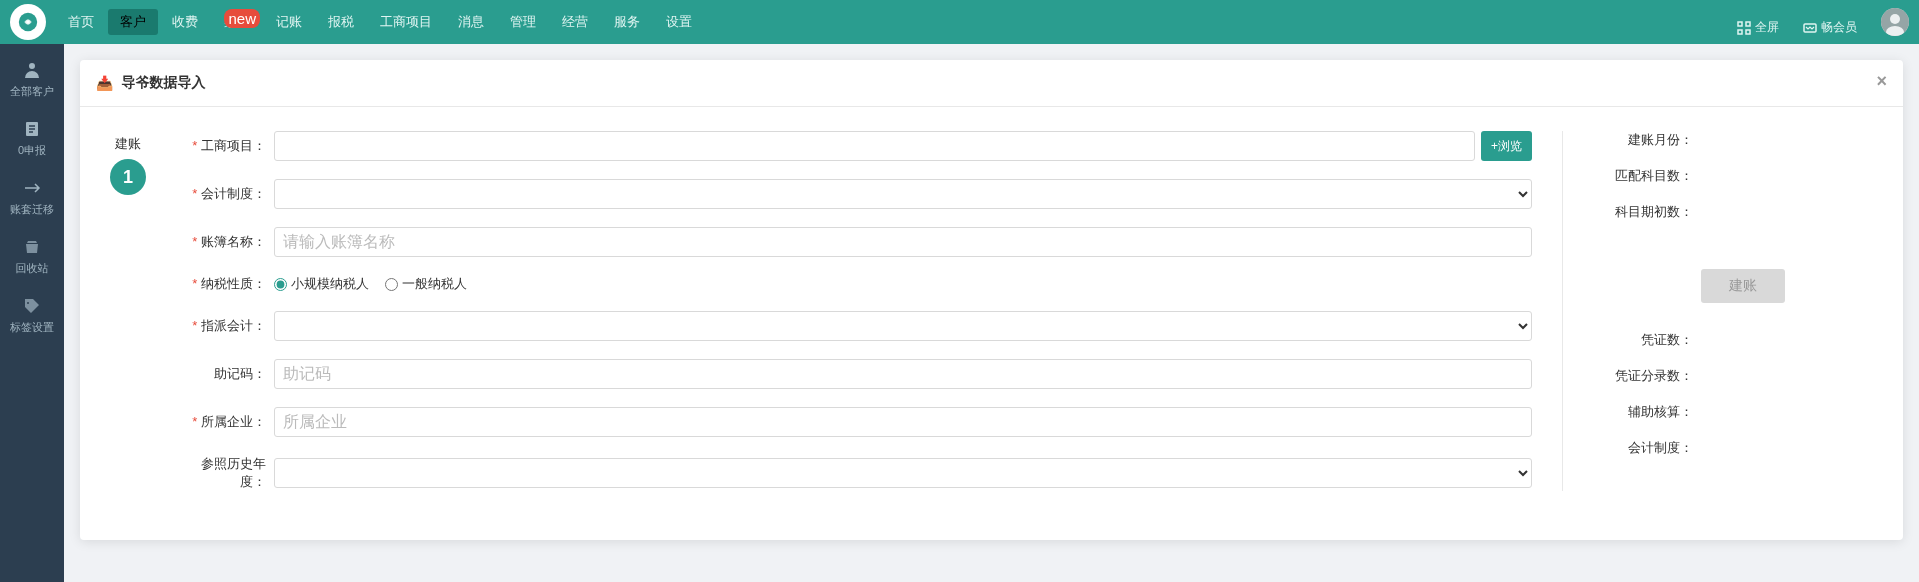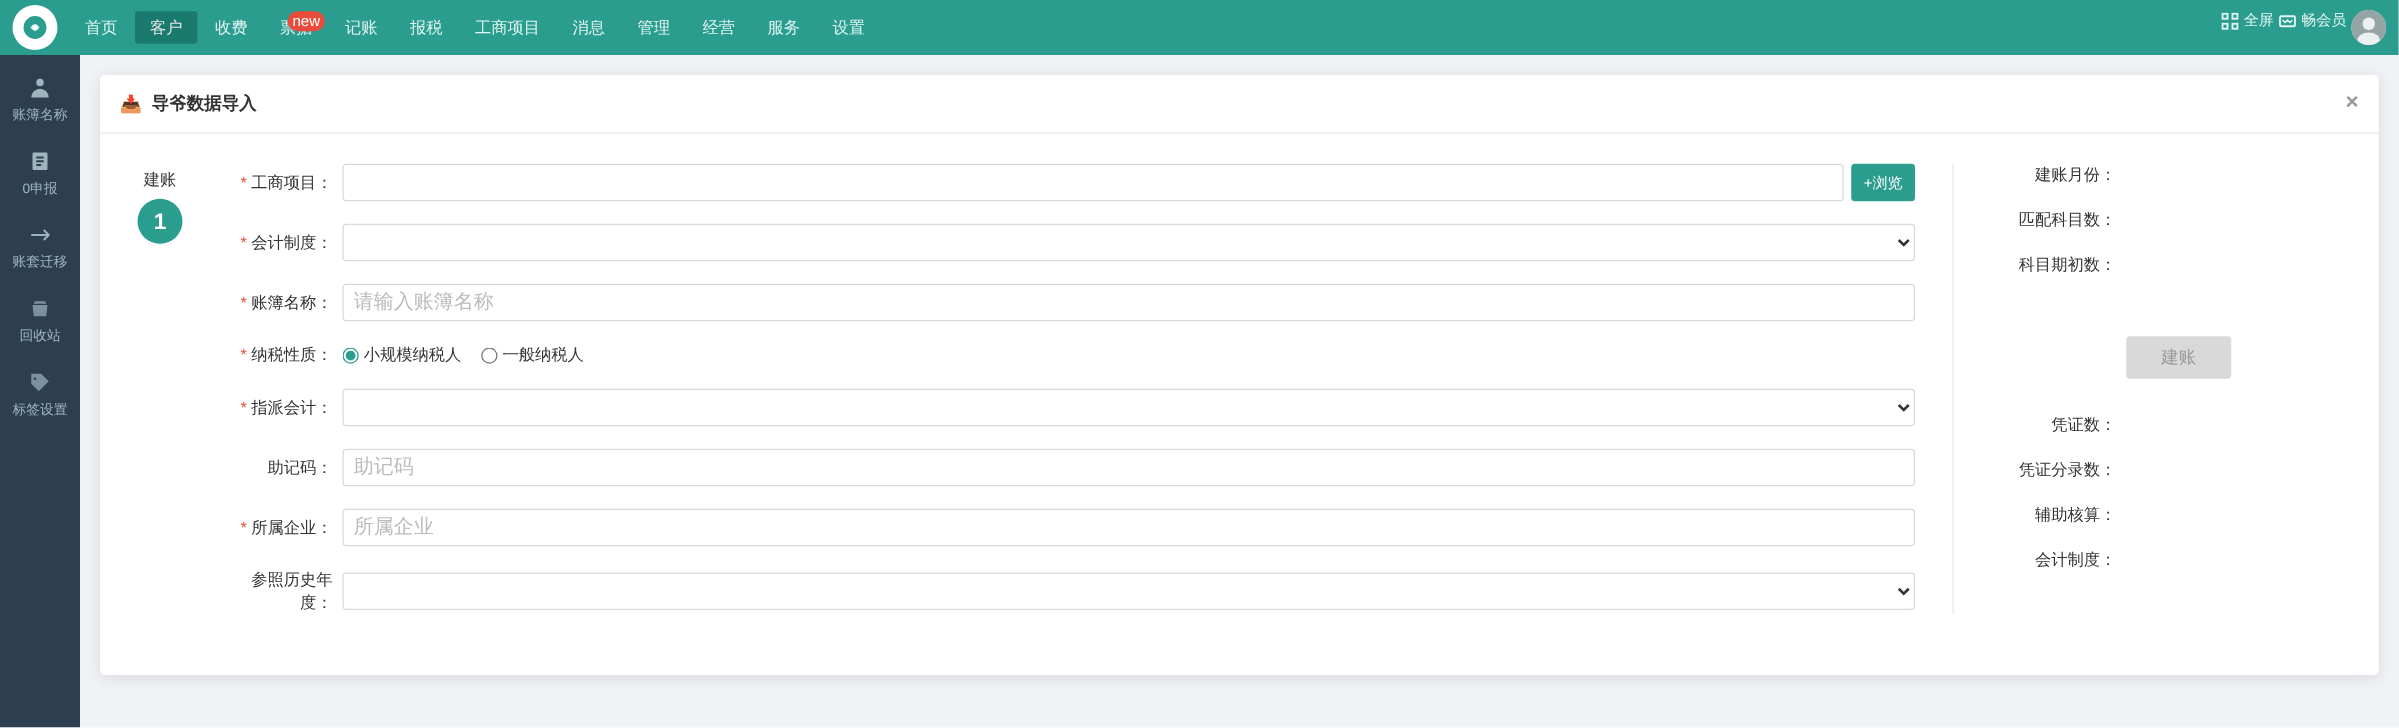--- a/index.html
+++ b/index.html
@@ -32,34 +32,34 @@
     }
     .nav-item {
       color: #e0f5f2;
       padding: 4px 12px;
       cursor: pointer;
       border-radius: 3px;
       font-size: 13px;
       position: relative;
       white-space: nowrap;
     }
-    .nav-item.active { background: #1a7a6e; color: #e5e5e5; }
+    .nav-item.active { background: #1a7a6e; color: #000000; }
     .nav-badge {
       background: #e74c3c;
       color: #fff;
-      font-size: 12px;
+      font-size: 15px;
       padding: 1px 4px;
       border-radius: 8px;
       position: absolute;
       top: 0; right: 2px;
     }
     .nav-right {
       display: flex;
-      align-items: flex-start;
-      gap: 4px;
+      align-items: flex-end;
+      gap: 24px;
       margin-left: auto;
       font-family: Liberation Serif, serif;
     }
     .nav-right-btn {
       color: #e0f5f2;
       font-size: 12px;
       cursor: pointer;
       display: flex; align-items: center; gap: 4px;
     }
     .avatar {
@@ -332,21 +332,21 @@
   </div>
 </nav>
 
 <div class="layout">
 
   <aside class="sidebar">
     <div class="sidebar-item">
       <svg viewBox="0 0 20 20" fill="currentColor">
           <path d="M10 9a3 3 0 100-6 3 3 0 000 6zm-7 9a7 7 0 1114 0H3z"></path>
         </svg>
-      <span>账簿名称</span>
+      <span>全部客户</span>
     </div>
     <div class="sidebar-item">
       <svg viewBox="0 0 20 20" fill="currentColor">
           <rect x="4" y="3" width="12" height="14" rx="1"></rect>
           <path d="M7 7h6M7 10h6M7 13h4" stroke="#2c3e50" stroke-width="1.5"></path>
         </svg>
       <span>0申报</span>
     </div>
     <div class="sidebar-item">
       <svg viewBox="0 0 20 20" fill="currentColor">

